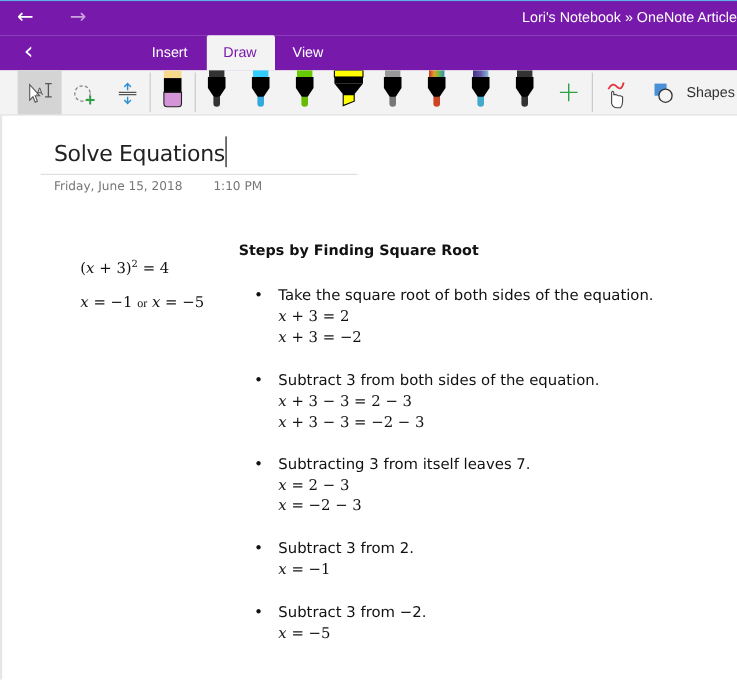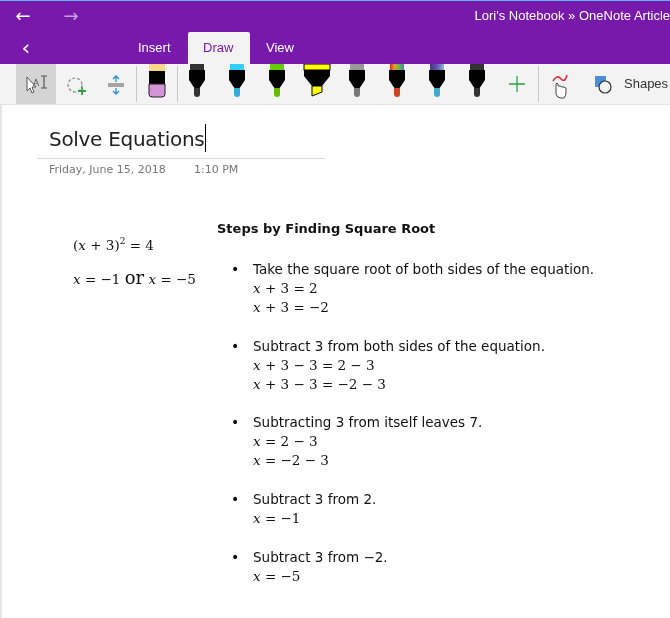--- a/index.html
+++ b/index.html
@@ -227,21 +227,21 @@
 </div>
 
 <div class="page-left-border"></div>
 
 <div class="page-title"><span>Solve Equations</span><span class="caret"></span></div>
 <div class="title-rule"></div>
 <div class="meta" style="left:49px;">Friday, June 15, 2018</div>
 <div class="meta" style="left:194px;">1:10 PM</div>
 
 <div class="lhs-block math" style="top:221px;margin-top:15px;">(<i>x</i> + 3)<sup style="font-size:9px;">2</sup> = 4</div>
-<div class="lhs-block math" style="top:267px;"><i>x</i> = −1 <span style="font-size:18px;">or</span> <i>x</i> = −5</div>
+<div class="lhs-block math" style="top:267px;"><i>x</i> = −1 <span style="font-size:11px;font-family:Liberation Serif, serif;">or</span> <i>x</i> = −5</div>
 
 <div class="steps-title">Steps by Finding Square Root</div>
 
 <div class="step" style="top:260px;">
   <span class="bullet">•</span>
   <span class="step-text">Take the square root of both sides of the equation.</span>
   <span class="step-eq math" style="top:19px;"><i>x</i> + 3 = 2</span>
   <span class="step-eq math" style="top:38px;"><i>x</i> + 3 = −2</span>
 </div>
 

